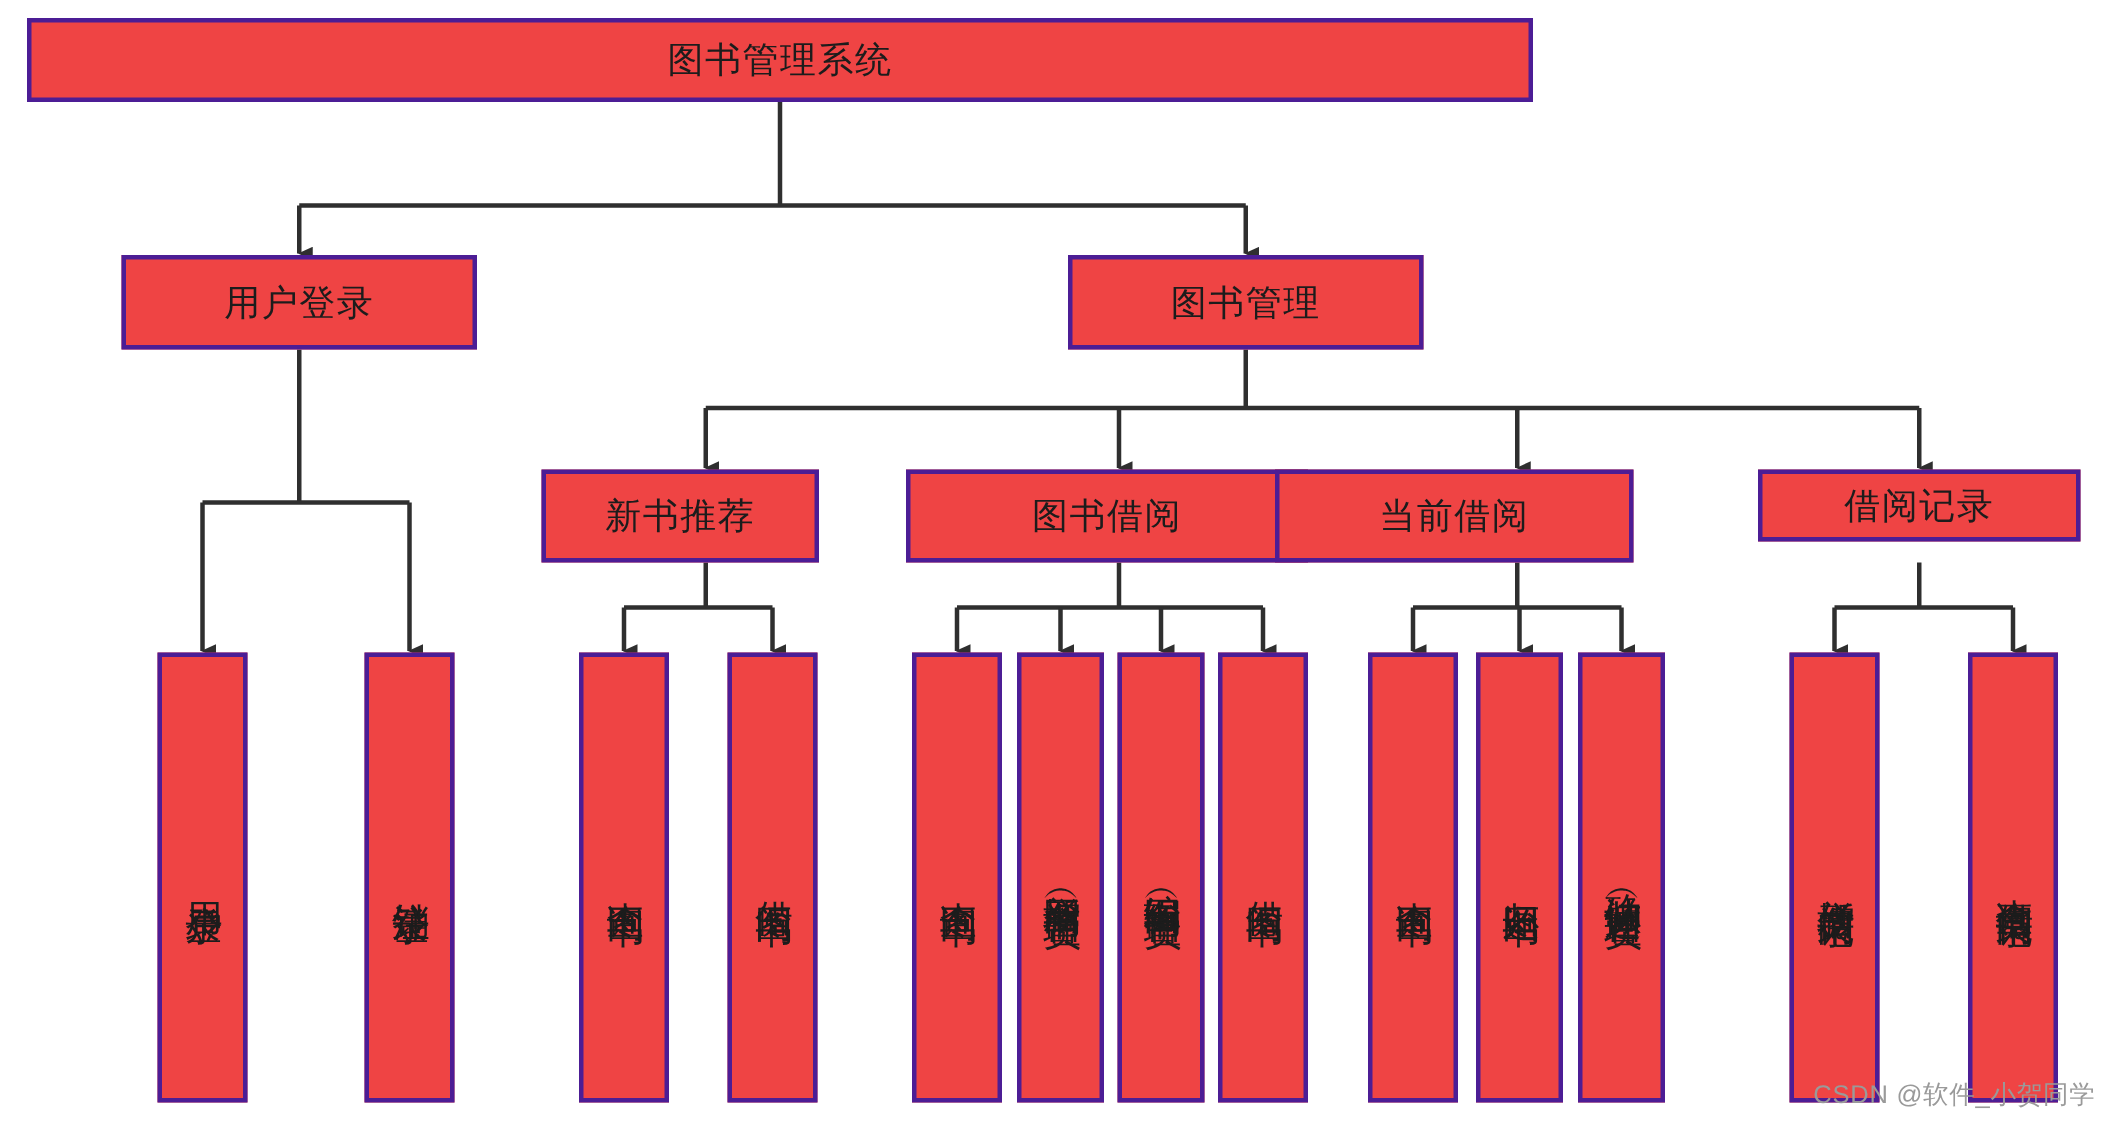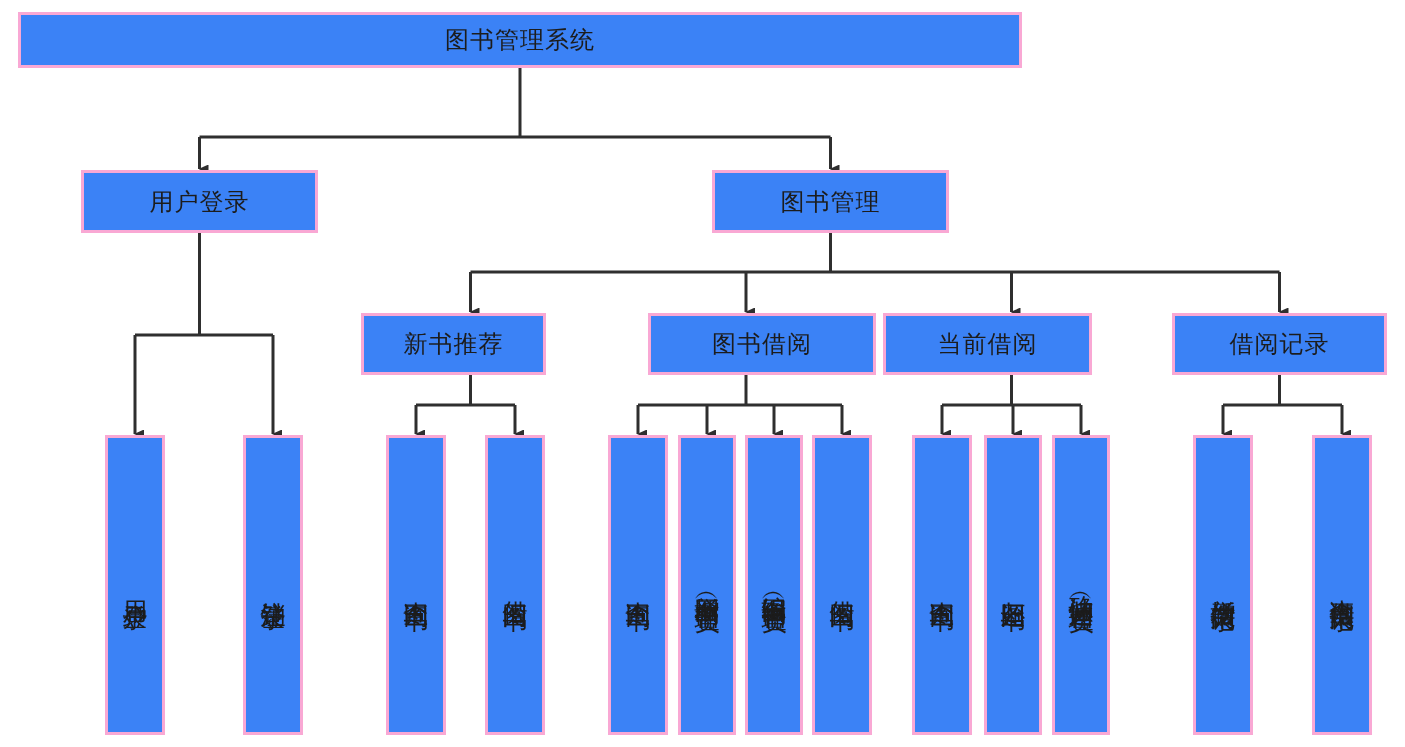--- a/index.html
+++ b/index.html
@@ -23,22 +23,22 @@
     position: absolute;
     left: 0;
     top: 0;
     width: 1405px;
     height: 747px;
     pointer-events: none;
   }
   .node {
     position: absolute;
     box-sizing: border-box;
-    border: 3px solid #f9a8d4;
-    background: #3b82f6;
+    border: 3px solid #4c1d95;
+    background: #ef4444;
     display: flex;
     align-items: center;
     justify-content: center;
     color: #1c1c1c;
   }
   .node.horiz {
     font-size: 24px;
     letter-spacing: 1px;
   }
   .node.vert {
@@ -121,27 +121,27 @@
       </div>
       <div class="node horiz" id="node-user-login" style="left: 81px; top: 170px; width: 237px; height: 63px;">
         <span class="label">用户登录</span>
       </div>
       <div class="node horiz" id="node-book-manage" style="left: 712px; top: 170px; width: 237px; height: 63px; align-items: center;">
         <span class="label">图书管理</span>
       </div>
       <div class="node horiz" id="node-new-book-rec" style="left: 361px; top: 313px; width: 185px; height: 62px;">
         <span class="label">新书推荐</span>
       </div>
-      <div class="node horiz" id="node-book-borrow" style="left: 648px; top: 313px; width: 228px; height: 62px; text-align: right;">
+      <div class="node horiz" id="node-book-borrow" style="left: 604px; top: 313px; width: 268px; height: 62px; text-align: right;">
         <span class="label">图书借阅</span>
       </div>
-      <div class="node horiz" id="node-current-borrow" style="left: 883px; top: 313px; width: 209px; height: 62px;">
+      <div class="node horiz" id="node-current-borrow" style="left: 850px; top: 313px; width: 239px; height: 62px;">
         <span class="label">当前借阅</span>
       </div>
-      <div class="node horiz" id="node-borrow-record" style="left: 1172px; top: 313px; width: 215px; height: 62px;">
+      <div class="node horiz" id="node-borrow-record" style="left: 1172px; top: 313px; width: 215px; height: 48px;">
         <span class="label">借阅记录</span>
       </div>
       <div class="node vert" id="node-leaf-user-login" style="left: 105px; top: 435px; width: 60px; height: 300px;">
         <span class="label">用户登录</span>
       </div>
       <div class="node vert" id="node-leaf-logout" style="left: 243px; top: 435px; width: 60px; height: 300px;">
         <span class="label">注销登录</span>
       </div>
       <div class="node vert" id="node-leaf-query-book-rec" style="left: 386px; top: 435px; width: 60px; height: 300px;">
         <span class="label">查询图书</span>
@@ -170,13 +170,14 @@
       <div class="node vert" id="node-leaf-confirm-return" style="left: 1052px; top: 435px; width: 58px; height: 300px;">
         <span class="label">确认归还（管理员）</span>
       </div>
       <div class="node vert" id="node-leaf-add-record" style="left: 1193px; top: 435px; width: 60px; height: 300px;">
         <span class="label">新增借阅记录</span>
       </div>
       <div class="node vert" id="node-leaf-query-record" style="left: 1312px; top: 435px; width: 60px; height: 300px;">
         <span class="label">查询借阅记录</span>
       </div>
     </div>
+  <div id="watermark">CSDN @软件_小贺同学</div>
 </div>
 
 </body></html>

